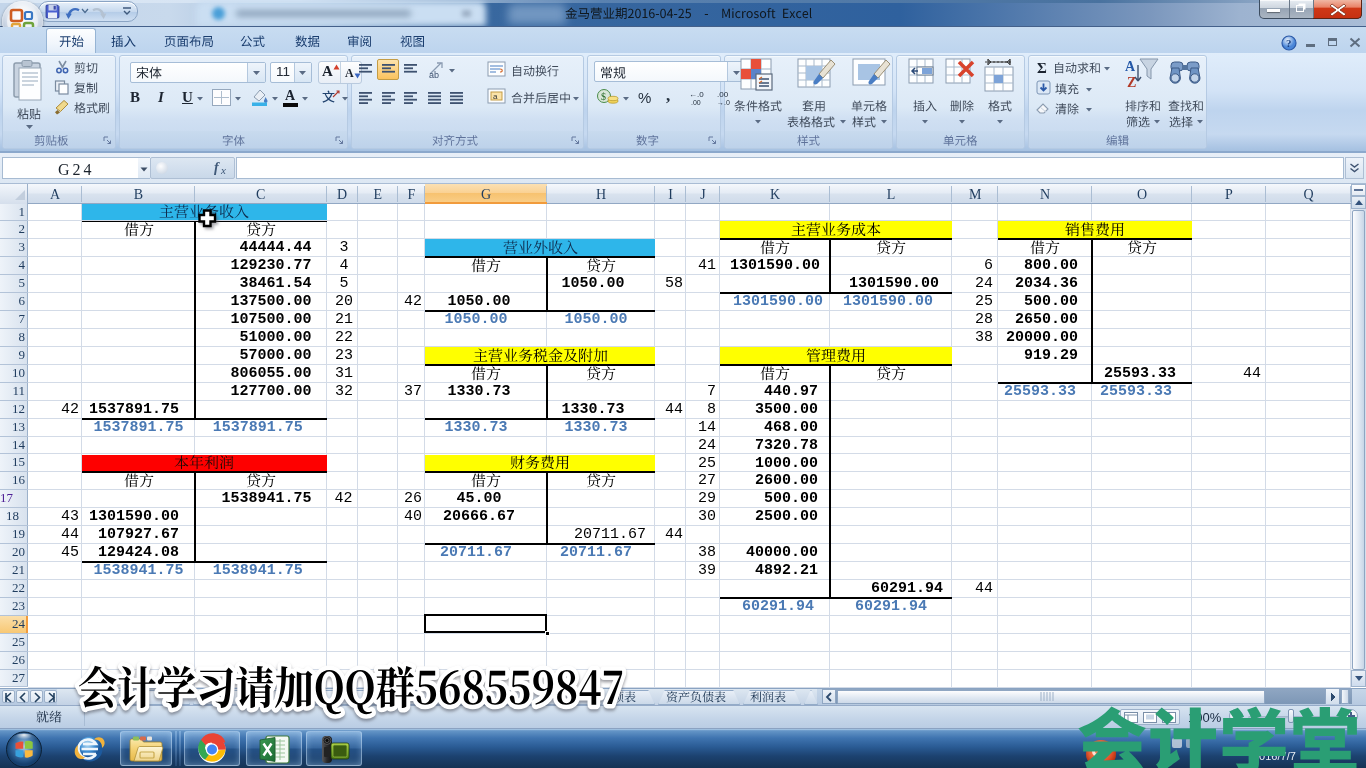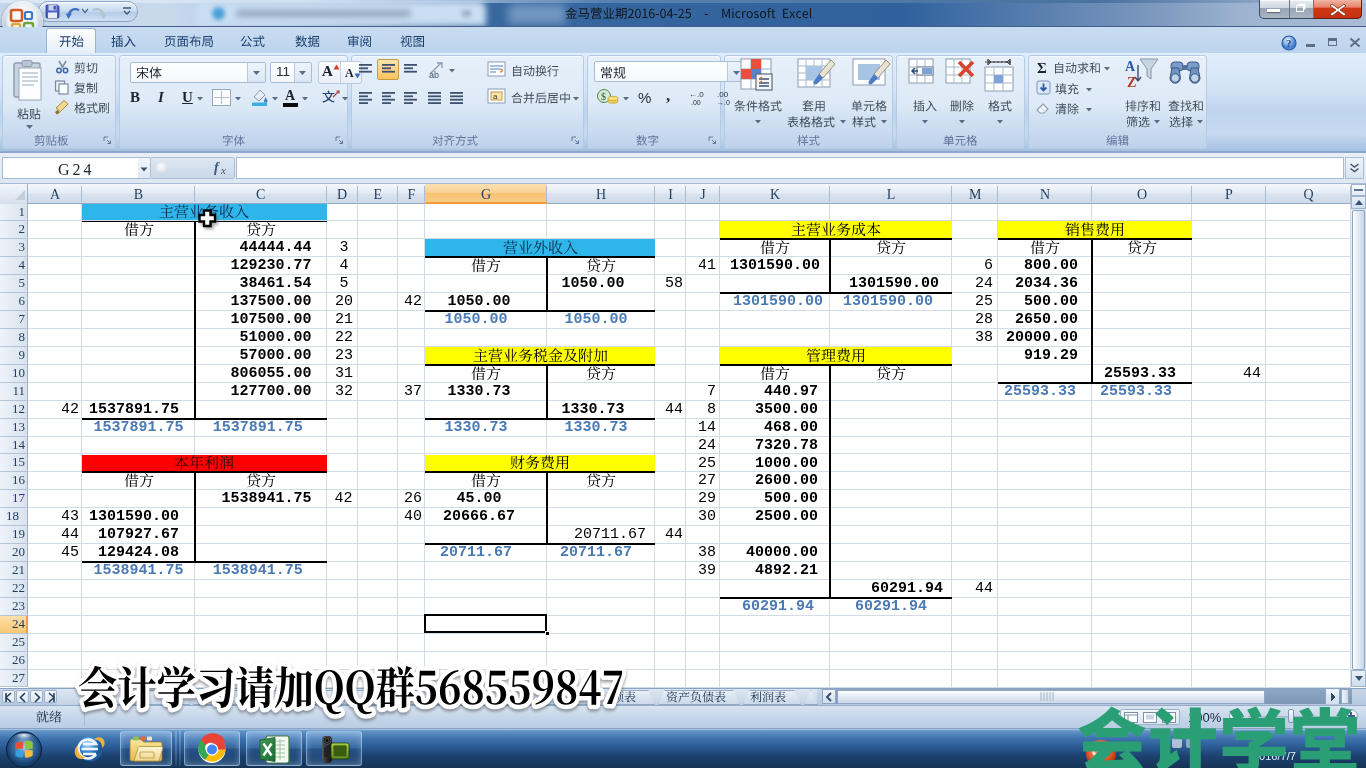--- a/index.html
+++ b/index.html
@@ -579,21 +579,21 @@
     <div class="abs" style="left:0;top:400.675px;width:25px;height:17.925px;line-height:17.925px;text-align:right;font:13px 'Liberation Serif';color:#1f3c5e">12</div>
     <div class="abs" style="left:0;top:435.52500000000003px;width:28px;height:1px;background:#b3c3d8"></div>
     <div class="abs" style="left:0;top:418.6px;width:25px;height:17.925px;line-height:17.925px;text-align:right;font:13px 'Liberation Serif';color:#1f3c5e">13</div>
     <div class="abs" style="left:0;top:453.45px;width:28px;height:1px;background:#b3c3d8"></div>
     <div class="abs" style="left:0;top:436.525px;width:25px;height:17.925px;line-height:17.925px;text-align:right;font:13px 'Liberation Serif';color:#1f3c5e">14</div>
     <div class="abs" style="left:0;top:471.37500000000006px;width:28px;height:1px;background:#b3c3d8"></div>
     <div class="abs" style="left:0;top:454.45000000000005px;width:25px;height:17.925px;line-height:17.925px;text-align:right;font:13px 'Liberation Serif';color:#1f3c5e">15</div>
     <div class="abs" style="left:0;top:489.3px;width:28px;height:1px;background:#b3c3d8"></div>
     <div class="abs" style="left:0;top:472.375px;width:25px;height:17.925px;line-height:17.925px;text-align:right;font:13px 'Liberation Serif';color:#1f3c5e">16</div>
     <div class="abs" style="left:0;top:507.225px;width:28px;height:1px;background:#b3c3d8"></div>
-    <div class="abs" style="left:0;top:490.3px;width:25px;height:17.925px;line-height:17.925px;text-align:right;font:13px 'Liberation Serif';color:#4c1d95">17</div>
+    <div class="abs" style="left:0;top:490.3px;width:25px;height:17.925px;line-height:17.925px;font:13px 'Liberation Serif';color:#4c1d95">17</div>
     <div class="abs" style="left:0;top:525.15px;width:28px;height:1px;background:#b3c3d8"></div>
     <div class="abs" style="left:0;top:508.225px;width:25px;height:17.925px;line-height:17.925px;text-align:center;font:13px 'Liberation Serif';color:#1f3c5e">18</div>
     <div class="abs" style="left:0;top:543.075px;width:28px;height:1px;background:#b3c3d8"></div>
     <div class="abs" style="left:0;top:526.1500000000001px;width:25px;height:17.925px;line-height:17.925px;text-align:right;font:13px 'Liberation Serif';color:#1f3c5e">19</div>
     <div class="abs" style="left:0;top:561.0px;width:28px;height:1px;background:#b3c3d8"></div>
     <div class="abs" style="left:0;top:544.075px;width:25px;height:17.925px;line-height:17.925px;text-align:right;font:13px 'Liberation Serif';color:#1f3c5e">20</div>
     <div class="abs" style="left:0;top:578.925px;width:28px;height:1px;background:#b3c3d8"></div>
     <div class="abs" style="left:0;top:562.0px;width:25px;height:17.925px;line-height:17.925px;text-align:right;font:13px 'Liberation Serif';color:#1f3c5e">21</div>
     <div class="abs" style="left:0;top:596.8499999999999px;width:28px;height:1px;background:#b3c3d8"></div>
     <div class="abs" style="left:0;top:579.925px;width:25px;height:17.925px;line-height:17.925px;text-align:right;font:13px 'Liberation Serif';color:#1f3c5e">22</div>

